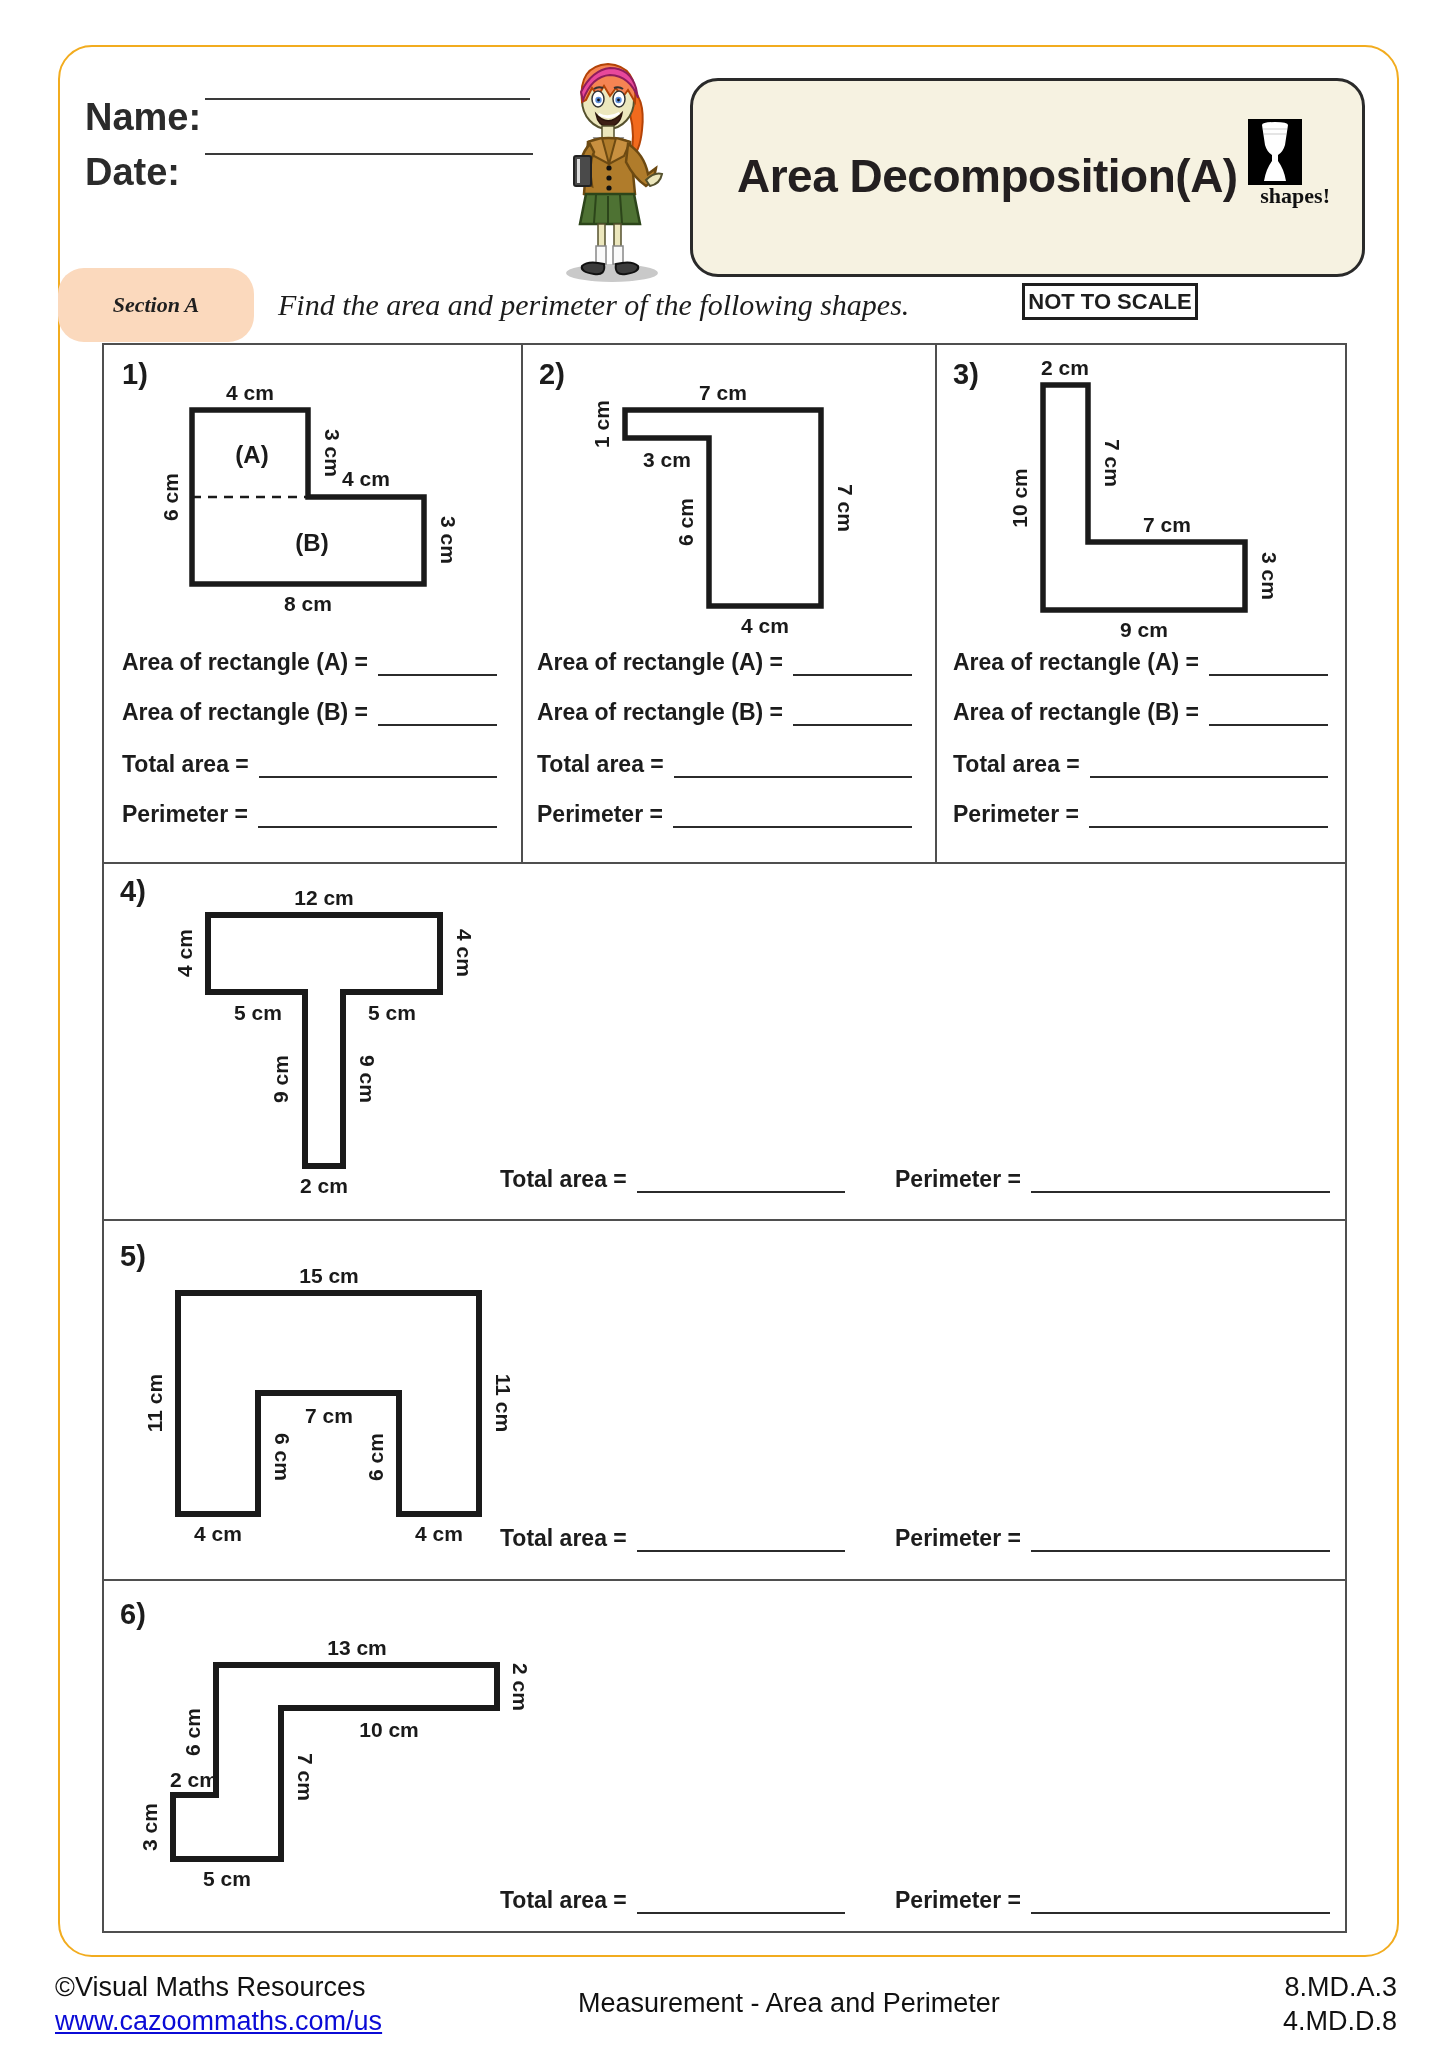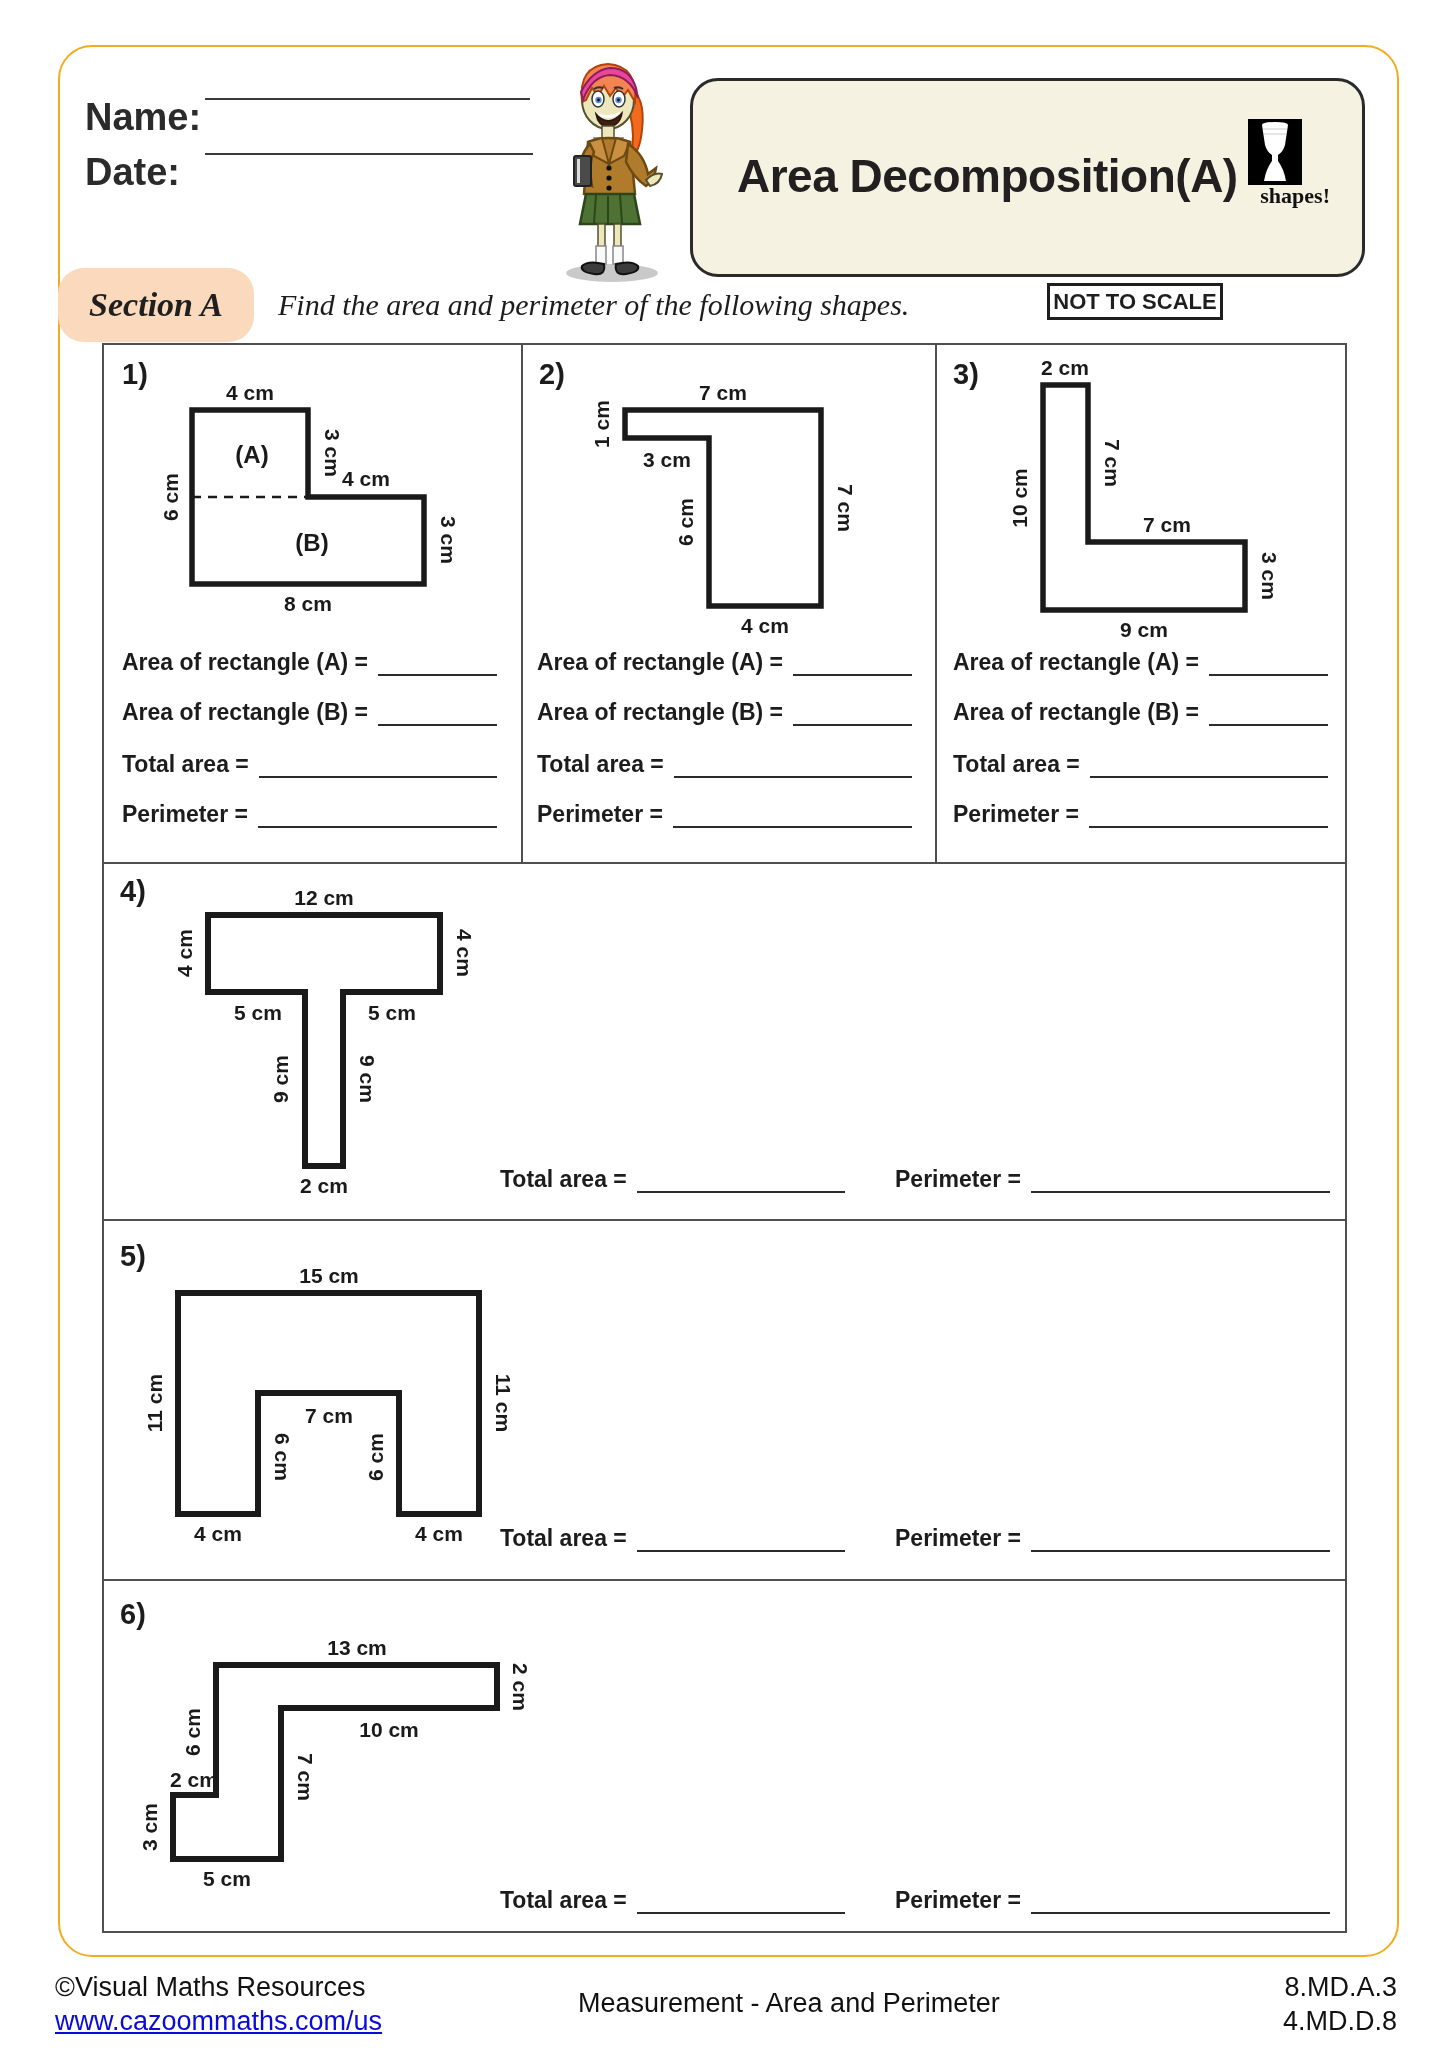--- a/index.html
+++ b/index.html
@@ -31,30 +31,30 @@
     position:absolute;right:0;top:64px;width:110px;text-align:right;
     font-family:"Liberation Serif",serif;font-weight:bold;font-size:22px;color:#111;
   }
   
   .section-pill{
     position:absolute;left:58px;top:268px;width:196px;height:74px;background:#fbd9bd;
     border-radius:26px;display:flex;align-items:center;justify-content:center;
   }
   .section-pill span{
     font-family:"Liberation Serif",serif;font-style:italic;font-weight:bold;
-    font-size:34px;color:#1f1f1f;
+    font-size:22px;color:#1f1f1f;
   }
   .instruction{
     position:absolute;left:270px;top:288px;
     font-family:"Liberation Serif",serif;font-style:italic;font-size:30px;color:#1c1c1c;margin-left:8px;
   }
   .scale-box{
     position:absolute;left:1022px;top:283px;width:176px;height:37px;
     border:3px solid #1e1e1e;box-sizing:border-box;display:flex;align-items:center;justify-content:center;
-    font-weight:bold;font-size:22px;color:#1e1e1e;margin-left:25px;
+    font-weight:bold;font-size:22px;color:#1e1e1e;
   }
   
   .grid{
     position:absolute;left:102px;top:343px;width:1245px;height:1590px;
     border:2px solid #4f4f4f;box-sizing:border-box;
   }
   .vline{position:absolute;width:2px;background:#4f4f4f;}
   .hline{position:absolute;height:2px;background:#4f4f4f;left:0;width:100%;}
   .pnum{position:absolute;font-weight:bold;font-size:29px;color:#1c1c1c;}
   

